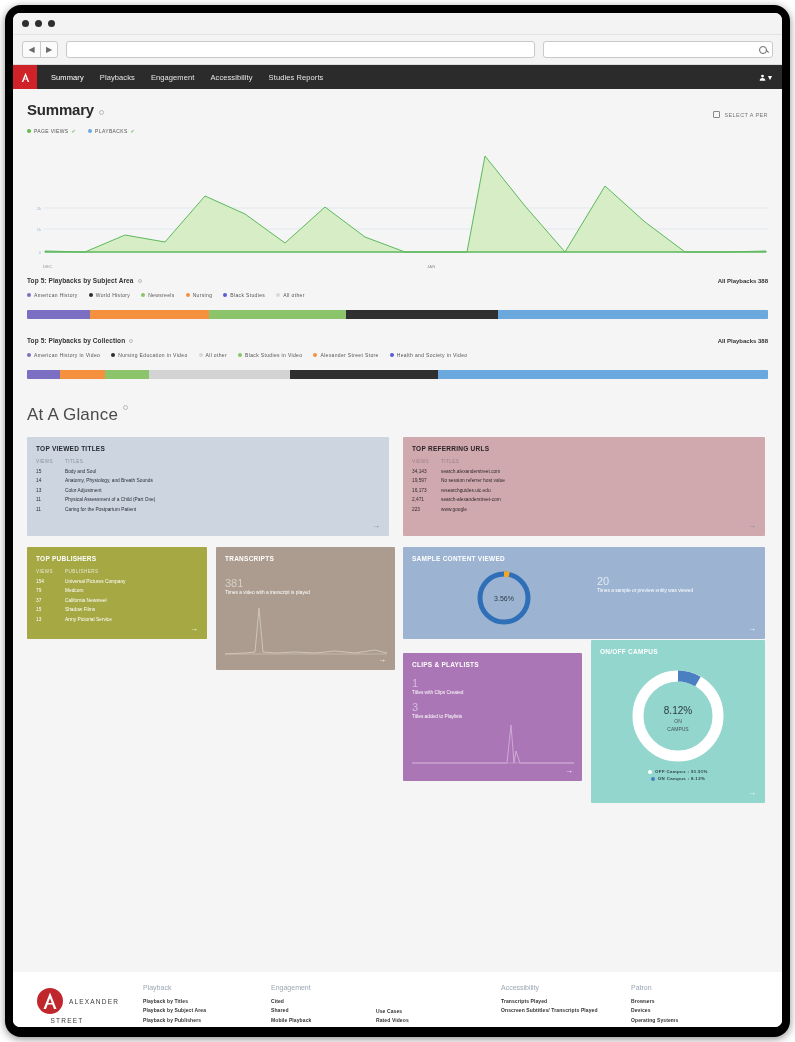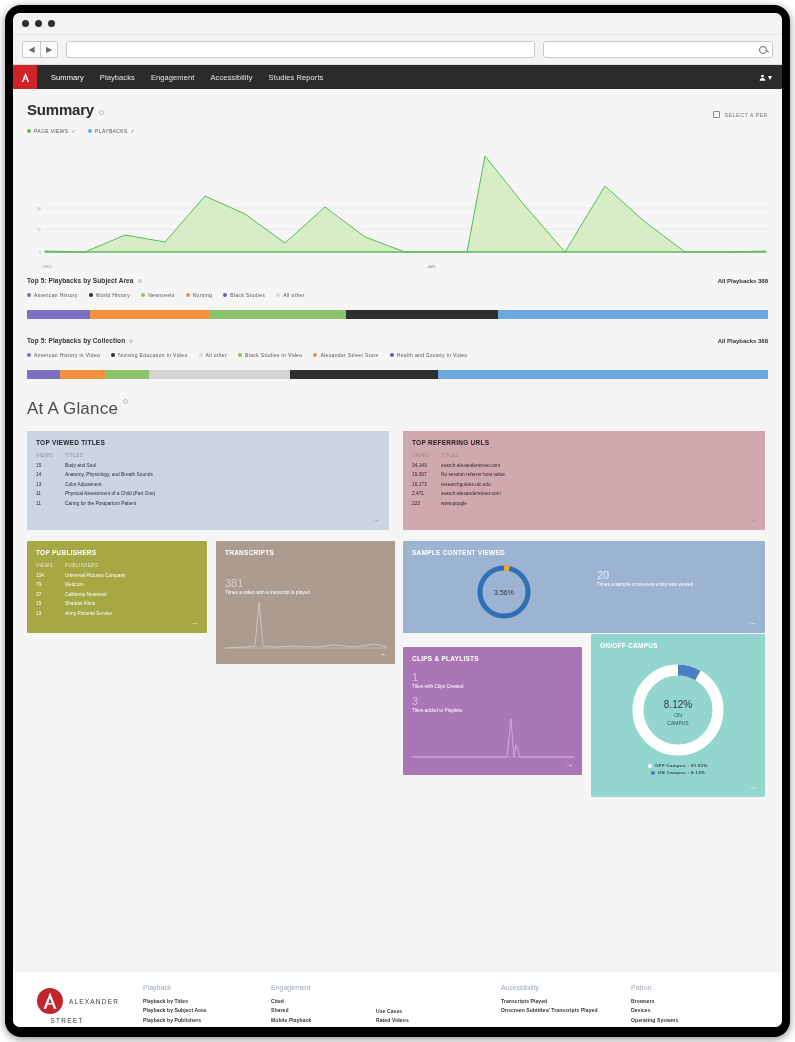--- a/index.html
+++ b/index.html
@@ -63,21 +63,21 @@
   
   .sec-head { display:flex; align-items:center; padding:6px 14px 0 14px; }
   .sec-title { font-size:6.5px; font-weight:bold; color:#333; letter-spacing:.1px; }
   .sec-dot { width:4px; height:4px; border-radius:50%; border:1px solid #bcbcbc; margin-left:4px; }
   .sec-right { margin-left:auto; font-size:6px; font-weight:bold; color:#333; }
   .barlegend { display:flex; align-items:center; gap:11px; padding:8px 14px 0 14px; flex-wrap:wrap; }
   .stackbar { height:9px; margin:12px 14px 0 14px; display:flex; border-radius:1px; overflow:hidden; background:#eceeec; }
   .stackbar > div { height:100%; }
 
   
-  .glance-title { font-size:17px; color:#4a4a4a; font-weight:normal; letter-spacing:.2px; padding:20px 0 0 14px; display:flex; align-items:flex-start; }
+  .glance-title { font-size:17px; color:#4a4a4a; font-weight:normal; letter-spacing:.2px; padding:26px 0 0 14px; display:flex; align-items:flex-start; }
   .glance-title .info-dot { margin-bottom:4px; }
   .grid { padding:8px 14px 0 14px; position:relative; }
   .card { position:absolute; border-radius:1px; padding:8px 9px; }
   .card-title { font-size:6.5px; font-weight:bold; letter-spacing:.25px; }
   .thead { display:flex; gap:0; font-size:4.6px; letter-spacing:.45px; margin-top:7px; }
   .trow { display:flex; font-size:4.8px; margin-top:4.5px; }
   .c-views { width:29px; flex:none; }
   .arrow { position:absolute; right:9px; bottom:6px; font-size:8px; line-height:1; }
   .bignum { font-size:11px; font-weight:300; }
   .subtxt { font-size:4.8px; margin-top:1px; }
@@ -346,21 +346,21 @@
             </div>
           <div class="trow" style="color:#ffffff;">
               <span class="c-views">13</span>
               <span>Army Pictorial Service</span>
             </div>
           <span class="arrow" style="color:#ffffff;">→</span>
         </div>
 
         <div class="card" style="left:203px; top:122px; width:179px; height:123px; background:#ab9c8f; overflow:hidden;">
           <div class="card-title" style="color:#ffffff;">TRANSCRIPTS</div>
-          <div class="bignum" style="color:#d8cfc6; margin-top:21px;">381</div>
+          <div class="bignum" style="color:#d8cfc6; margin-top:15px;">381</div>
           <div class="subtxt" style="color:#ffffff;">Times a video with a transcript is played</div>
           <svg width="162" height="52" viewBox="0 0 162 52" style="position:absolute; left:9px; bottom:14px;">
             <line x1="0" y1="50" x2="162" y2="50" stroke="#c3b7ac" stroke-width="1"></line>
             <path d="M0,50 L20,49 L30,48 L34,4 L38,48 L50,49 L70,48 L90,49 L110,47 L130,49 L150,46 L162,49" fill="none" stroke="#cfc4ba" stroke-width="1"></path>
           </svg>
           <span class="arrow" style="color:#ffffff;">→</span>
         </div>
 
         <div class="card" style="left:390px; top:122px; width:362px; height:92px; background:#9cb4d2;">
           <div class="card-title" style="color:#ffffff;">SAMPLE CONTENT VIEWED</div>

